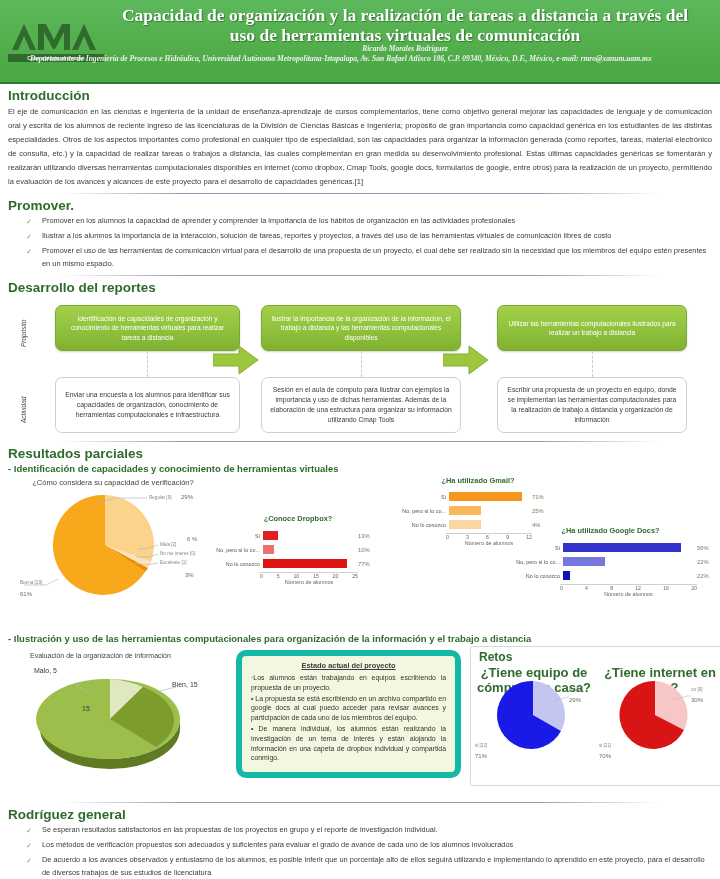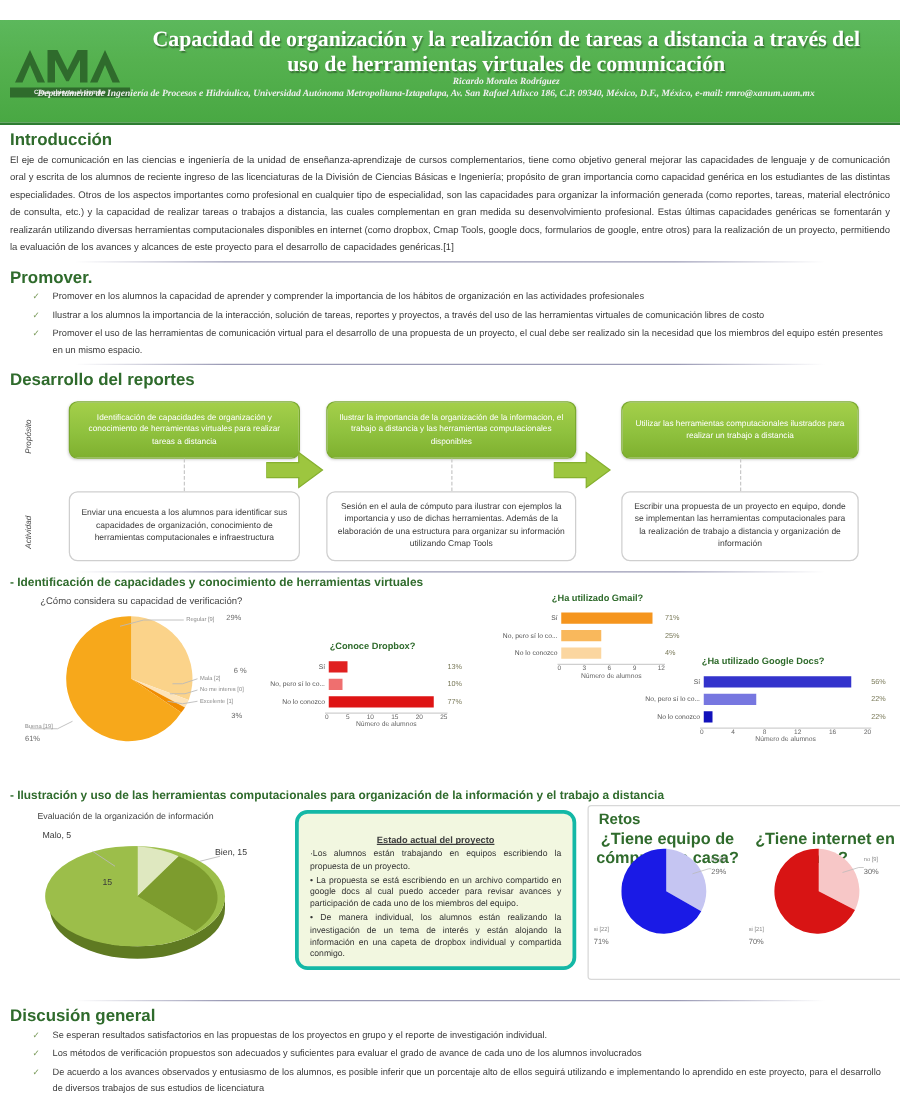--- a/index.html
+++ b/index.html
@@ -1,20 +1,20 @@
 <!DOCTYPE html>
 <html><head>
 <meta charset="utf-8">
 <style>
   html,body{margin:0;padding:0;background:#fff;}
   body{width:720px;height:879px;font-family:"Liberation Sans",sans-serif;color:#333;overflow:hidden;position:relative;}
 
   
   .header{position:relative;height:82px;background:linear-gradient(180deg,#5cb85c 0%,#55b14f 40%,#49a843 100%);
-          border-bottom:2px solid #2e7d32;overflow:hidden;margin-top:16px;}
+          border-bottom:2px solid #2e7d32;overflow:hidden;}
   .header .title{position:absolute;left:110px;right:20px;top:6px;text-align:center;
           font-family:"Liberation Serif",serif;font-weight:bold;font-size:17.5px;line-height:1.12;color:#ffffff;
           text-shadow:1px 1px 1px rgba(0,0,0,.35);}
   .header .author{position:absolute;left:110px;right:20px;top:44px;text-align:center;
           font-family:"Liberation Serif",serif;font-style:italic;font-weight:bold;font-size:7.5px;color:#f0f0f0;}
   .header .affil{position:absolute;left:30px;right:20px;top:54px;text-align:left;
           font-family:"Liberation Serif",serif;font-style:italic;font-weight:bold;font-size:7.6px;color:#efefef;line-height:1.42;}
   .logo{position:absolute;left:8px;top:18px;width:96px;height:46px;}
   .logo .lgtxt{position:absolute;left:0;top:36px;width:96px;text-align:center;font-size:5px;font-weight:bold;
           color:#eaeaea;background:#2f6b2c;padding:1px 0;letter-spacing:.2px;}
@@ -48,21 +48,21 @@
   .axis-cap{font-size:5.4px;color:#666;text-align:center;}
   .bar-row{display:flex;align-items:center;height:11px;margin-bottom:3px;}
   .bar-lbl{font-size:5.4px;color:#555;text-align:right;padding-right:3px;white-space:nowrap;overflow:hidden;}
   .bar-track{position:relative;height:9px;flex:1;}
   .bar-fill{height:9px;}
   .bar-pct{font-size:5.8px;color:#7a7a5a;padding-left:4px;white-space:nowrap;}
   .tick-row{display:flex;font-size:5.2px;color:#666;}
   .axisline{height:1px;background:#cfcfcf;}
 
   
-  .estado{border:3px solid #14b8a6;border-radius:10px;background:#f2f7e0;padding:16px 9px;box-sizing:border-box;}
+  .estado{border:6px solid #14b8a6;border-radius:10px;background:#f2f7e0;padding:5px 9px;box-sizing:border-box;}
   .estado .et{font-size:7.4px;font-weight:bold;color:#3c3c3c;text-align:center;text-decoration:underline;margin-bottom:3px;}
   .estado p{font-size:6.9px;line-height:1.42;color:#333;margin:0 0 1px 0;text-align:justify;}
 
   .retos-h{font-size:12px;font-weight:bold;color:#2f6b2c;}
   .pie-q{font-size:13px;font-weight:bold;color:#2f6b2c;text-align:center;}
   .pie-lbl{position:absolute;font-size:4.6px;color:#8a8a8a;white-space:nowrap;}
   .pie-pct{position:absolute;font-size:6px;color:#6b6b6b;white-space:nowrap;}
 </style>
 </head>
 <body>
@@ -123,20 +123,21 @@
     <div class="arrow" style="left:435px;top:48px;">
       <svg width="46" height="30" viewBox="0 0 46 30">
           <path d="M0 9 L26 9 L26 1 L45 15 L26 29 L26 21 L0 21 Z" fill="#9dc63f" stroke="#86b02f" stroke-width="1"></path>
         </svg>
     </div>
   </div>
 </div>
 <div class="rule"></div>
 
 <div class="sec">
+  <h2 class="sh">Resultados parciales</h2>
   <h3 class="ssh">- Identificación de capacidades y conocimiento de herramientas virtuales</h3>
 
   <div style="position:relative;height:155px;">
 
     <div style="position:absolute;left:10px;top:2px;width:190px;">
       <div class="chart-title" style="color:#444;font-weight:normal;font-size:7.6px;">¿Cómo considera su capacidad de verificación?</div>
       <div style="position:relative;height:115px;">
         <svg width="110" height="105" viewBox="0 0 110 105" style="position:absolute;left:32px;top:6px;">
           <path d="M55 52 L55 2 A50 50 0 0 1 101 69 Z" fill="#fbd38a"></path>
           <path d="M55 52 L101 69 A50 50 0 0 1 98 75 Z" fill="#fde3b8"></path>
@@ -350,19 +351,19 @@
           <span class="pie-lbl" style="left:2px;top:78px;">si [21]</span>
           <span class="pie-pct" style="left:2px;top:88px;">70%</span>
         </div>
       </div>
     </div>
   </div>
 </div>
 <div class="rule"></div>
 
 <div class="sec">
-  <h2 class="sh">Discusión general</h2>
+  <h2 class="sh">Rodríguez general</h2>
   <ul class="bullets">
     <li><span class="chk">✓</span><span>Se esperan resultados satisfactorios en  las propuestas de los proyectos en grupo y el reporte de investigación individual.</span></li>
     <li><span class="chk">✓</span><span>Los métodos de verificación propuestos son adecuados y suficientes para evaluar el grado de avance de cada uno de los alumnos involucrados</span></li>
     <li><span class="chk">✓</span><span>De acuerdo a los avances observados y entusiasmo de los alumnos, es posible inferir que un porcentaje alto de ellos seguirá utilizando e implementando lo aprendido en este proyecto, para el desarrollo de diversos trabajos de sus estudios de licenciatura</span></li>
   </ul>
 </div>
 
 </body></html>

